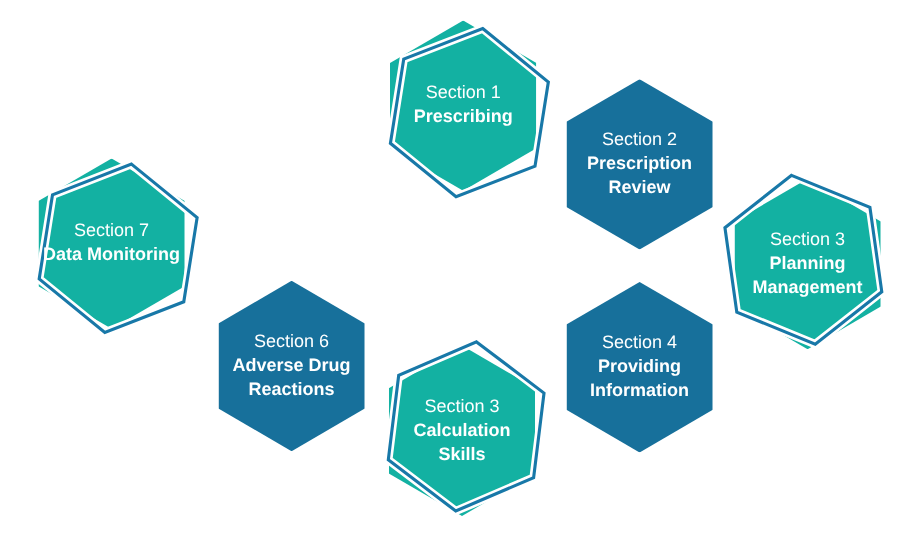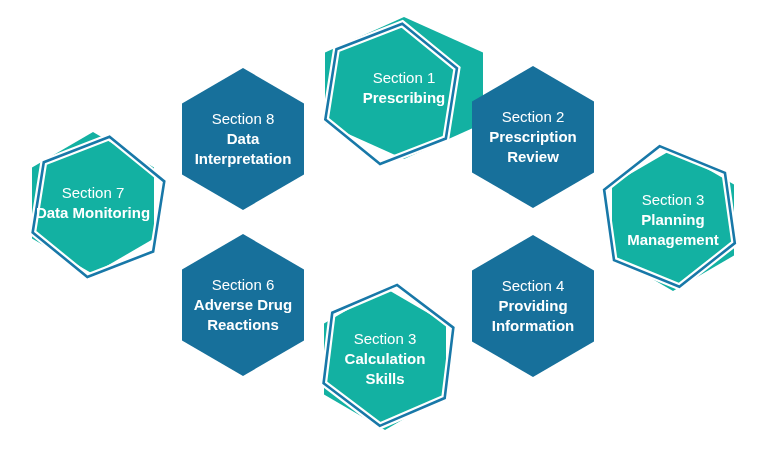--- a/index.html
+++ b/index.html
@@ -14,21 +14,21 @@
     height: 451px;
     background: var(--background, #ffffff);
     overflow: hidden;
   }
   .hex {
     position: absolute;
     width: 122px;
     height: 142px;
   }
   
-  .p1 { left: 325px; top: 17px; padding-left: 36px;  }
+  .p1 { left: 325px; top: 17px;  }
   .p2 { left: 472px; top: 66px;  }
   .p3 { left: 612px; top: 149px; }
   .p4 { left: 472px; top: 235px; }
   .p5 { left: 324px; top: 288px; }
   .p6 { left: 182px; top: 234px; }
   .p7 { left: 32px;  top: 132px; text-decoration: underline; }
   .p8 { left: 182px; top: 68px;  }
 
   .hex-fill {
     position: absolute;
@@ -140,21 +140,14 @@
     <svg class="hex-outline" viewBox="0 0 122 142">
       <polygon class="casing" points="61,0 122,35.5 122,106.5 61,142 0,106.5 0,35.5"></polygon>
       <polygon class="line" points="61,0 122,35.5 122,106.5 61,142 0,106.5 0,35.5"></polygon>
     </svg>
     <div class="hex-text">
       <div class="hex-label">Section 7</div>
       <div class="hex-name">Data Monitoring</div>
     </div>
   </div>
 
-  <div class="hex blue p8">
-    <div class="hex-fill"></div>
-    <div class="hex-text">
-      <div class="hex-label">Section 8</div>
-      <div class="hex-name">Data Interpretation</div>
-    </div>
-  </div>
 
 </div>
 
 </body></html>

